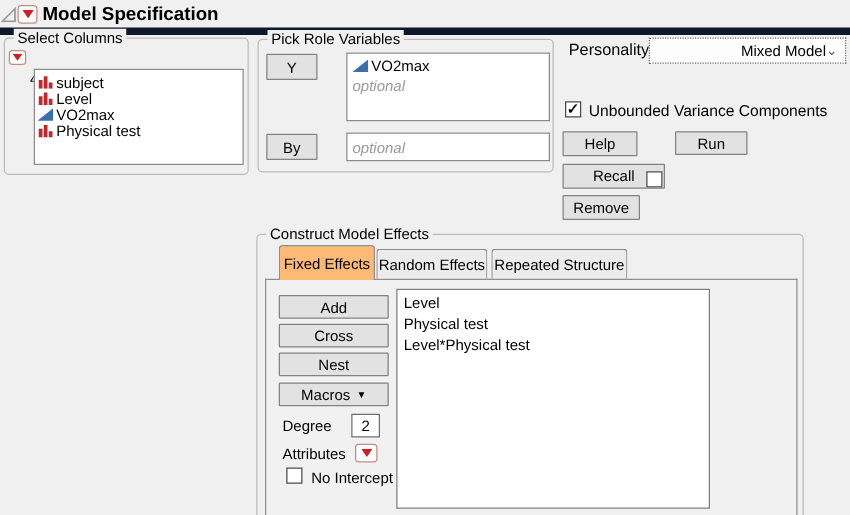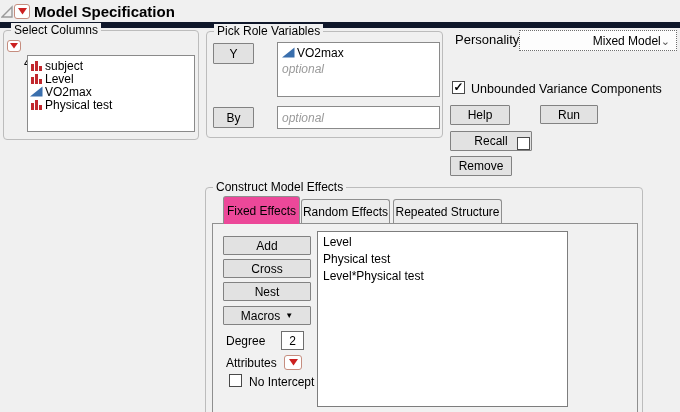--- a/index.html
+++ b/index.html
@@ -22,21 +22,21 @@
   .optional{color:#9a9a9a;font-style:italic;}
   
   .check{position:absolute;width:13px;height:13px;background:#fff;border:1px solid #494949;box-sizing:border-box;text-align:center;font-size:12px;line-height:11px;font-weight:bold;}
   .cb-label{position:absolute;white-space:nowrap;font-size:12px;}
   
   .combo{position:absolute;background:#fdfdfd;border:1px dotted #6e6e6e;box-sizing:border-box;display:flex;align-items:center;text-align:right;}
   .combo-text{padding-left:7px;flex:1;white-space:nowrap;}
   .combo-chev{color:#555;font-size:11px;padding-right:6px;line-height:10px;}
   
   .tab{position:absolute;box-sizing:border-box;border:1px solid #8f8f8f;border-bottom:none;border-radius:3px 3px 0 0;display:flex;align-items:center;justify-content:center;font-size:12px;white-space:nowrap;}
-  .tab-active{background:#ec4899;z-index:3;}
+  .tab-active{background:#fdba74;z-index:3;}
   .tab-idle{background:#ececec;z-index:1;}
   .tabpanel{position:absolute;border:1px solid #8f8f8f;border-bottom:none;box-sizing:border-box;background:#f1f1f1;z-index:2;}
   .lbl{position:absolute;white-space:nowrap;font-size:12px;}
   .effect-line{line-height:17px;white-space:nowrap;}
 </style>
 </head>
 <body>
 
 <div class="screen">
 

